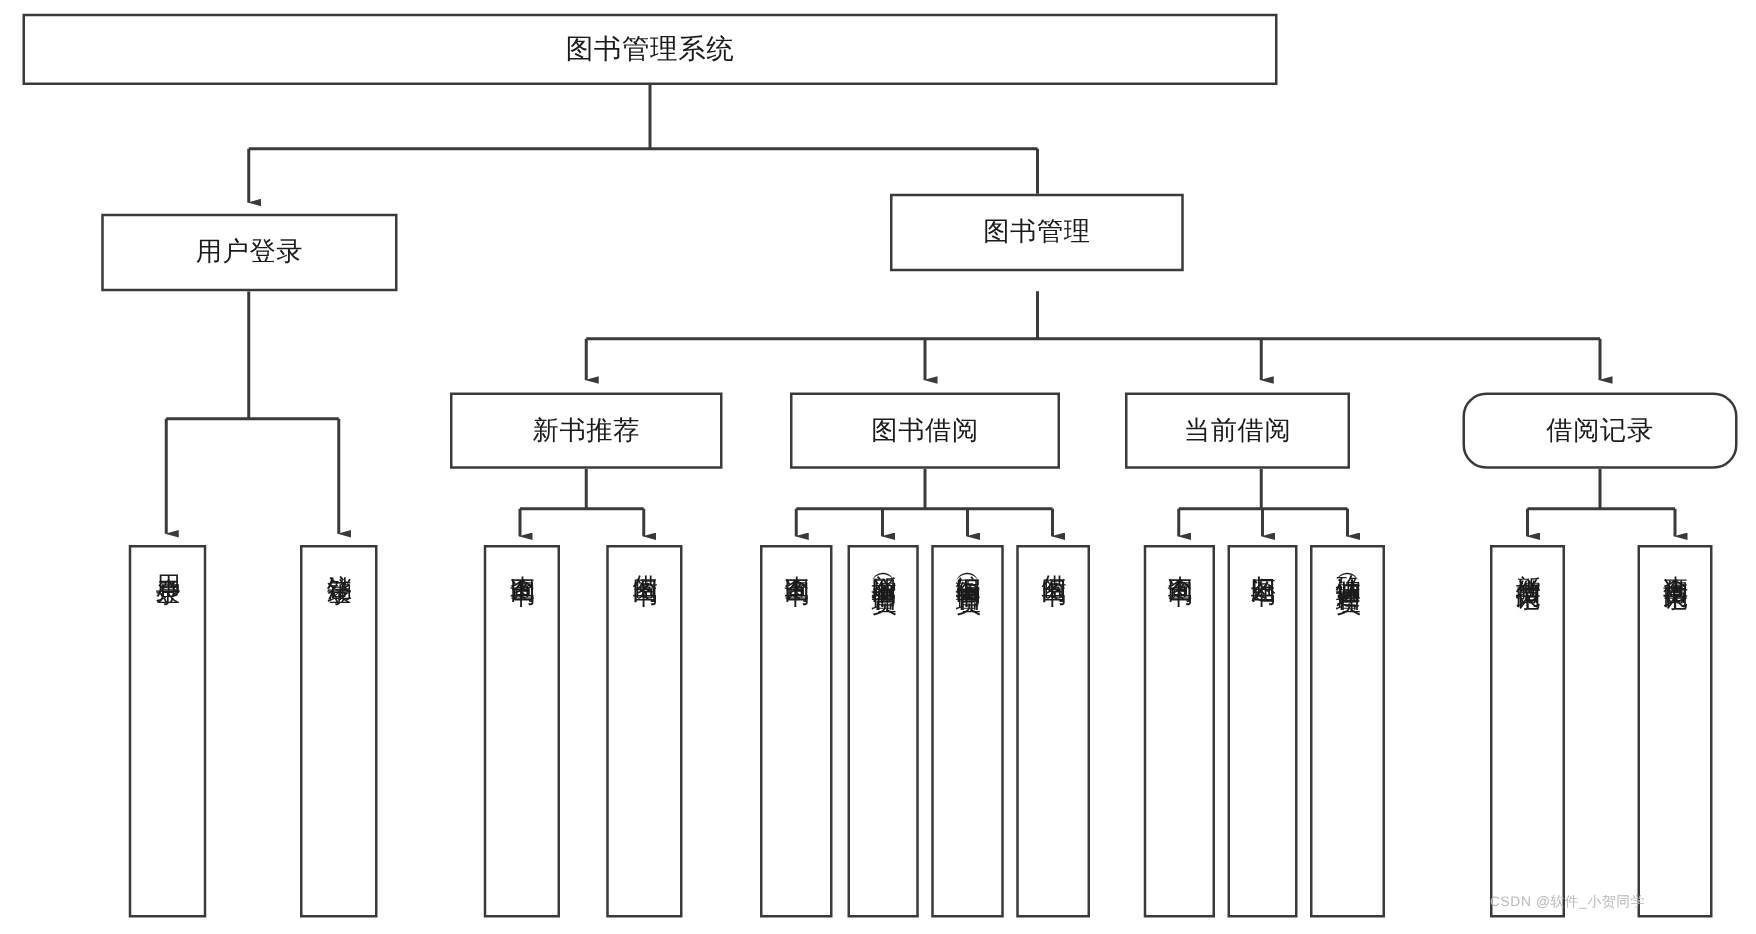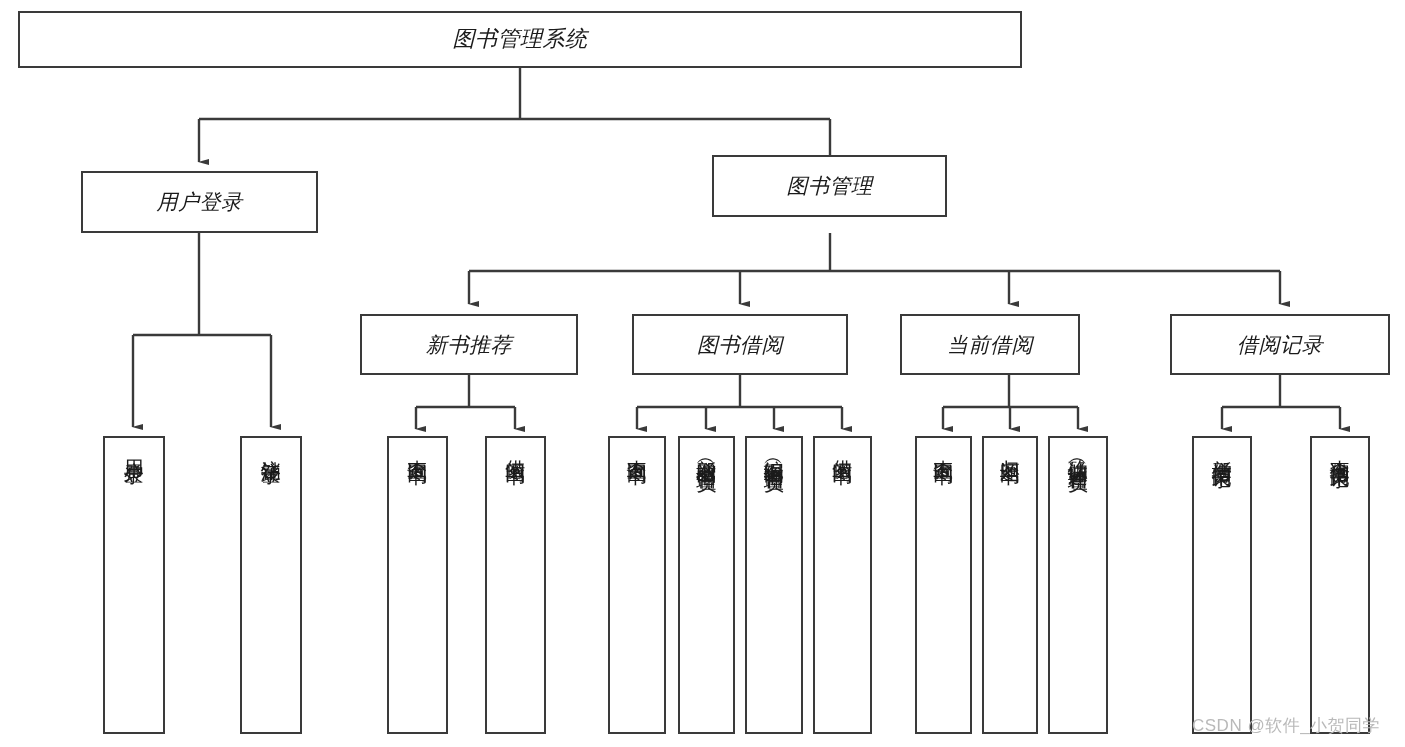--- a/index.html
+++ b/index.html
@@ -31,21 +31,20 @@
     background: #ffffff;
     display: flex;
     align-items: center;
     justify-content: center;
     color: #1b1b1b;
     letter-spacing: 0.5px;
   }
   .node.horiz {
     font-size: 21px;
     line-height: 1.1;
-    font-style: italic;
   }
   .node.root {
     font-size: 22px;
   }
   .node.leaf {
     font-size: 20px;
     padding-top: 6px;
     padding-bottom: 6px;
     align-items: flex-start;
     justify-content: center;
@@ -53,21 +52,21 @@
   .vtext {
     writing-mode: vertical-rl;
     text-orientation: upright;
     line-height: 1.02;
     letter-spacing: 2px;
     white-space: nowrap;
     text-align: left;
   }
   .watermark {
     position: absolute;
-    font-size: 17px;
+    font-size: 11px;
     color: #b9b9b9;
     white-space: nowrap;
     letter-spacing: 0.5px;
     text-align: right;
   }
 </style>
 </head>
 <body>
 
 <div id="canvas">
@@ -137,21 +136,21 @@
 
   <div class="node horiz" style="left:360px; top:314px; width:218px; height:61px;text-align:right;">
     <span>新书推荐</span>
   </div>
   <div class="node horiz" style="left:632px; top:314px; width:216px; height:61px;">
     <span>图书借阅</span>
   </div>
   <div class="node horiz" style="left:900px; top:314px; width:180px; height:61px;">
     <span>当前借阅</span>
   </div>
-  <div class="node horiz" style="left:1170px; top:314px; width:220px; height:61px;">
+  <div class="node horiz" style="left:1170px; top:314px; width:220px; height:61px;border-radius:19px;">
     <span>借阅记录</span>
   </div>
 
   <div class="node leaf" style="left:103px; top:436px; width:62px; height:298px;">
     <span class="vtext">用户登录</span>
   </div>
   <div class="node leaf" style="left:240px; top:436px; width:62px; height:298px;">
     <span class="vtext">注销登录</span>
   </div>
 

